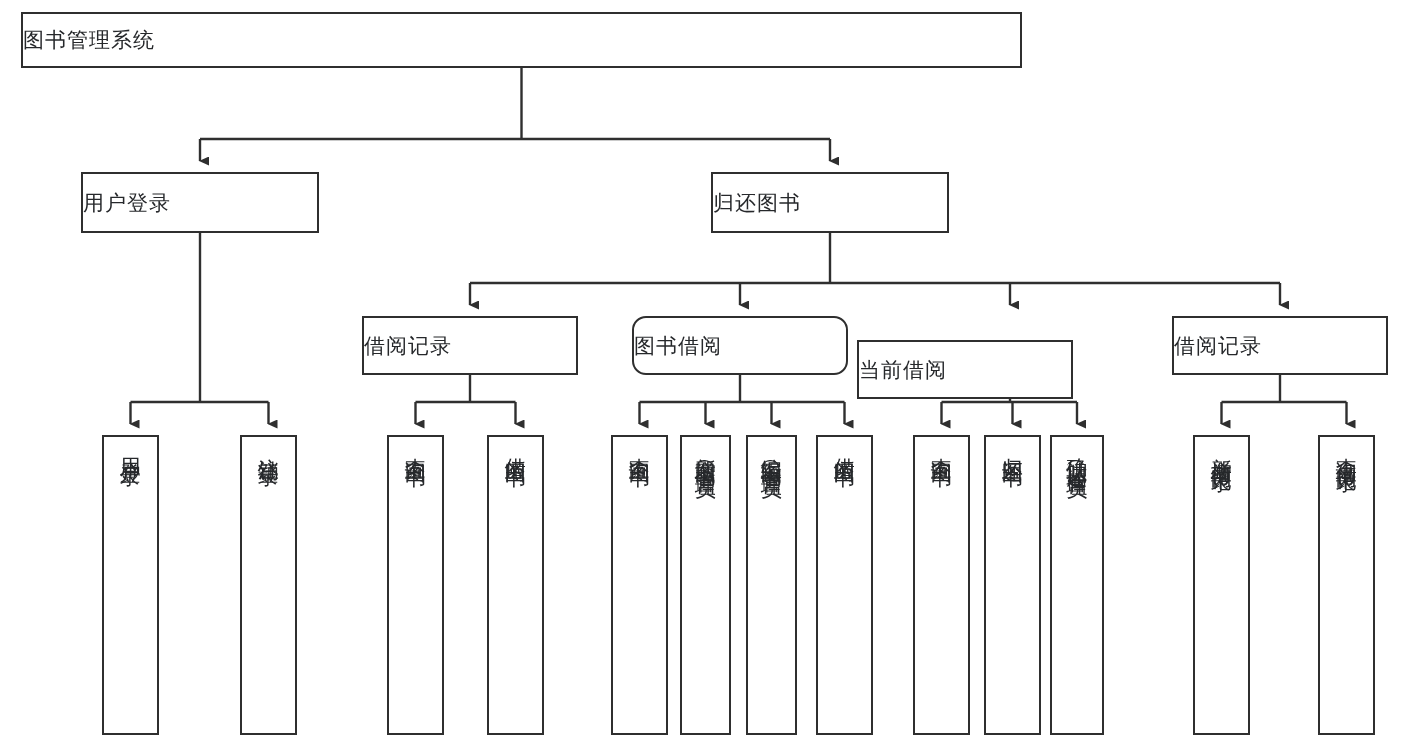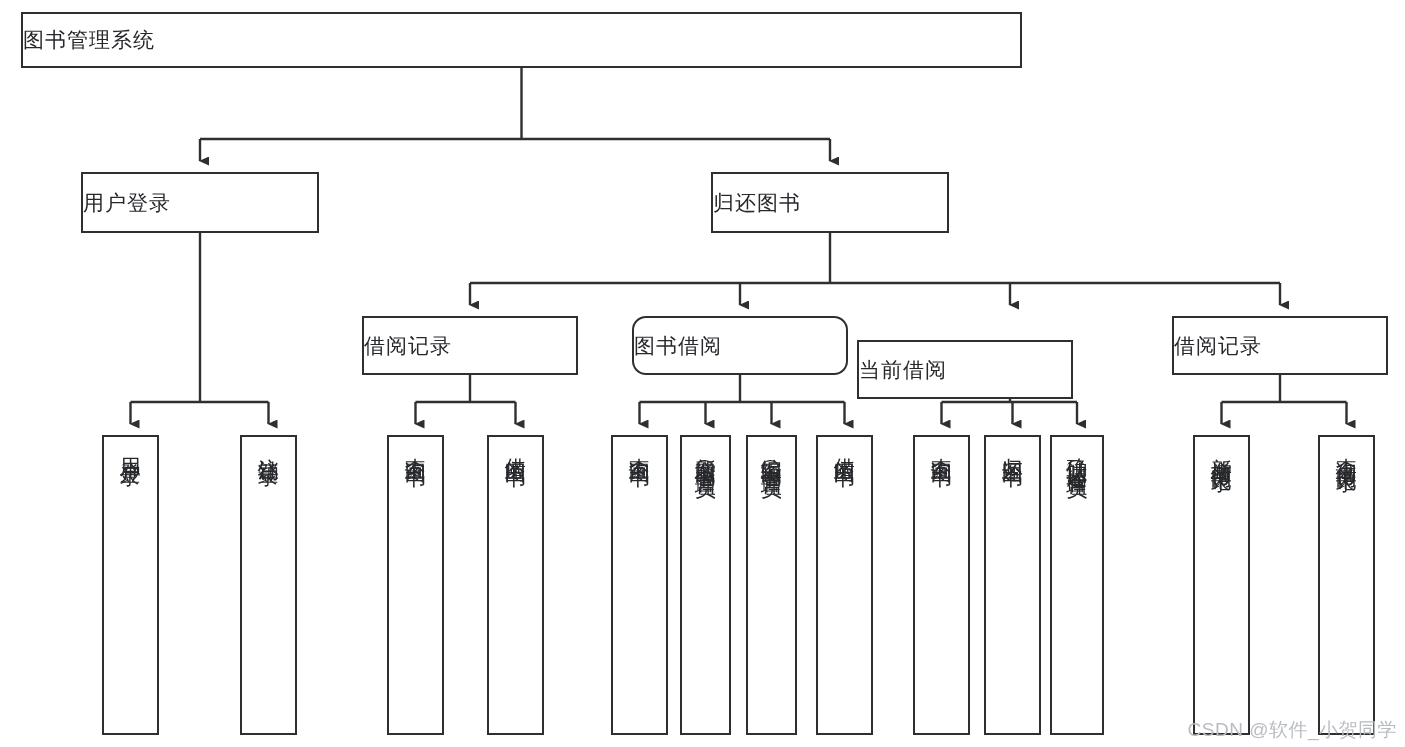--- a/index.html
+++ b/index.html
@@ -174,14 +174,13 @@
         <span class="node-label">确认归还（管理员）</span>
       </div>
       <div class="node vert" style="left: 1193px; top: 435px; width: 57px; height: 300px;">
         <span class="node-label">新增借阅记录</span>
       </div>
       <div class="node vert" style="left: 1318px; top: 435px; width: 57px; height: 300px;">
         <span class="node-label">查询借阅记录</span>
       </div>
     </div>
 
-  <div id="watermark">CSDN @软件_小贺同学</div>
 </div>
 
 </body></html>

